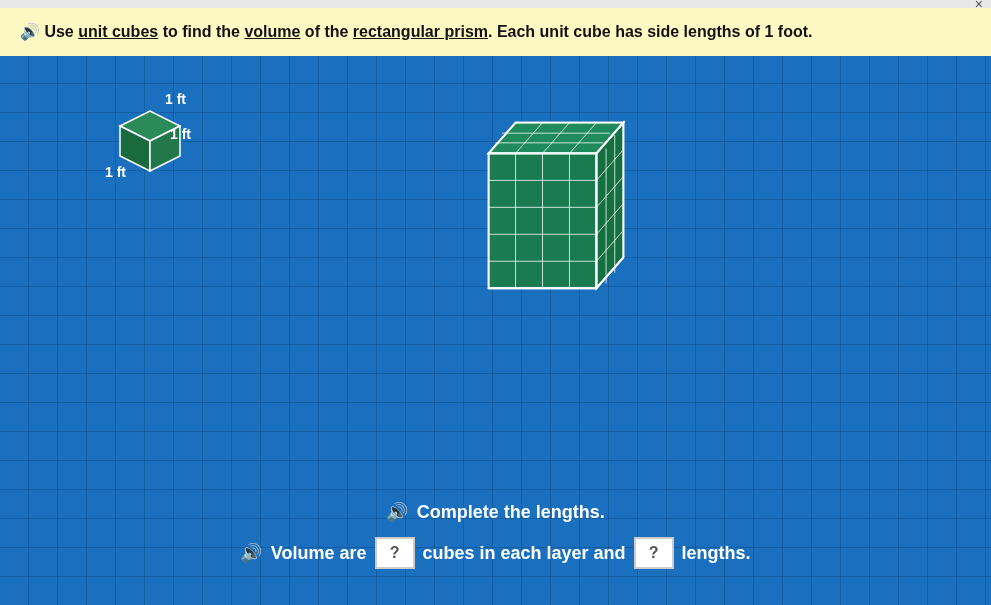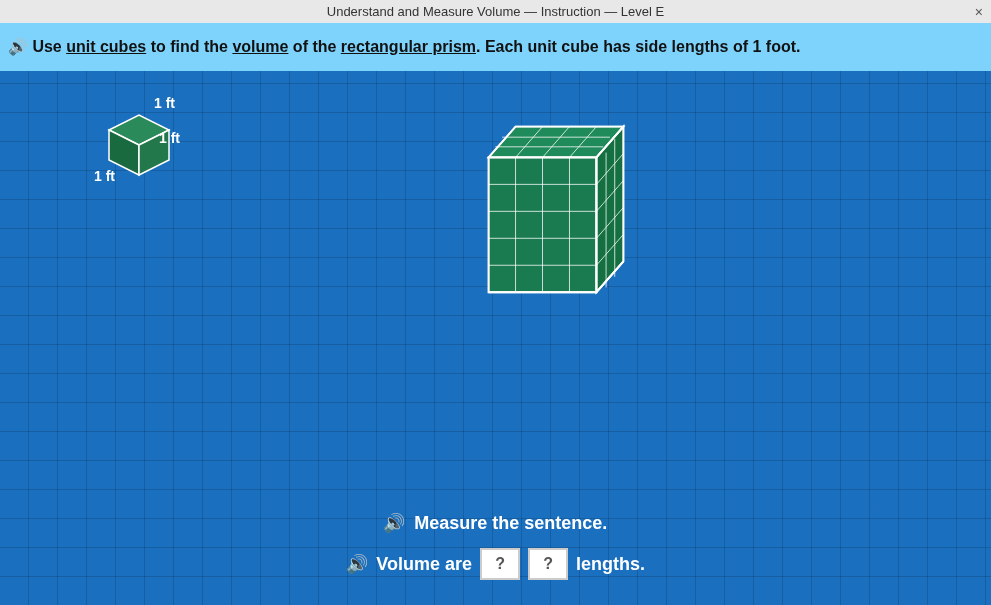--- a/index.html
+++ b/index.html
@@ -28,22 +28,22 @@
       position: absolute;
       right: 8px;
       top: 50%;
       transform: translateY(-50%);
       font-size: 14px;
       color: #555;
       cursor: pointer;
     }
 
     .instruction-bar {
-      background: #7dd3fc;
-      padding: 12px 8px;
+      background: #fef9c3;
+      padding: 12px 20px;
       font-size: 16px;
       color: #111;
       line-height: 1.5;
       flex-shrink: 0;
     }
 
     .instruction-bar .underline {
       text-decoration: underline;
     }
 
@@ -62,21 +62,21 @@
           90deg,
           transparent,
           transparent 28px,
           rgba(0,0,0,0.15) 28px,
           rgba(0,0,0,0.15) 29px
         );
       display: flex;
       flex-direction: column;
       align-items: center;
       position: relative;
-      padding: 9px;
+      padding: 20px;
     }
 
     .shapes-area {
       flex: 1;
       width: 100%;
       display: flex;
       align-items: flex-start;
       justify-content: center;
       position: relative;
       margin-top: 10px;
@@ -180,21 +180,20 @@
     
     .prism-svg {
       width: 200px;
       height: 260px;
     }
   </style>
 </head>
 <body>
 
 <div class="title-bar">
-  <span>Understand and Measure Volume — Instruction — Level E</span>
   <span class="close-btn">×</span>
 </div>
 
 <div class="instruction-bar">
   <strong>
     <span>🔊</span>
     <span>Use </span><span class="underline">unit cubes</span><span> to find the </span><span class="underline">volume</span><span> of the </span><span class="underline">rectangular prism</span><span>. Each unit cube has side lengths of 1 foot.</span>
   </strong>
 </div>
 
@@ -271,28 +270,29 @@
 
         <line x1="30" y1="210" x2="142" y2="210" stroke="white" stroke-width="2"></line>
         <line x1="142" y1="210" x2="170" y2="178" stroke="white" stroke-width="2"></line>
       </svg>
     </div>
   </div>
 
   <div class="bottom-section">
     <div class="complete-sentence">
       <span class="speaker-icon">🔊</span>
-      <strong><span>Measure the sentence.</span></strong>
+      <strong><span>Complete the lengths.</span></strong>
     </div>
 
     <div class="there-are-row">
       <span class="speaker-icon">🔊</span>
       <span>Volume are</span>
       <div class="answer-box">
         <span>?</span>
       </div>
+      <span>cubes in each layer and</span>
       <div class="answer-box">
         <span>?</span>
       </div>
       <span>lengths.</span>
     </div>
   </div>
 </div>
 
 </body></html>

